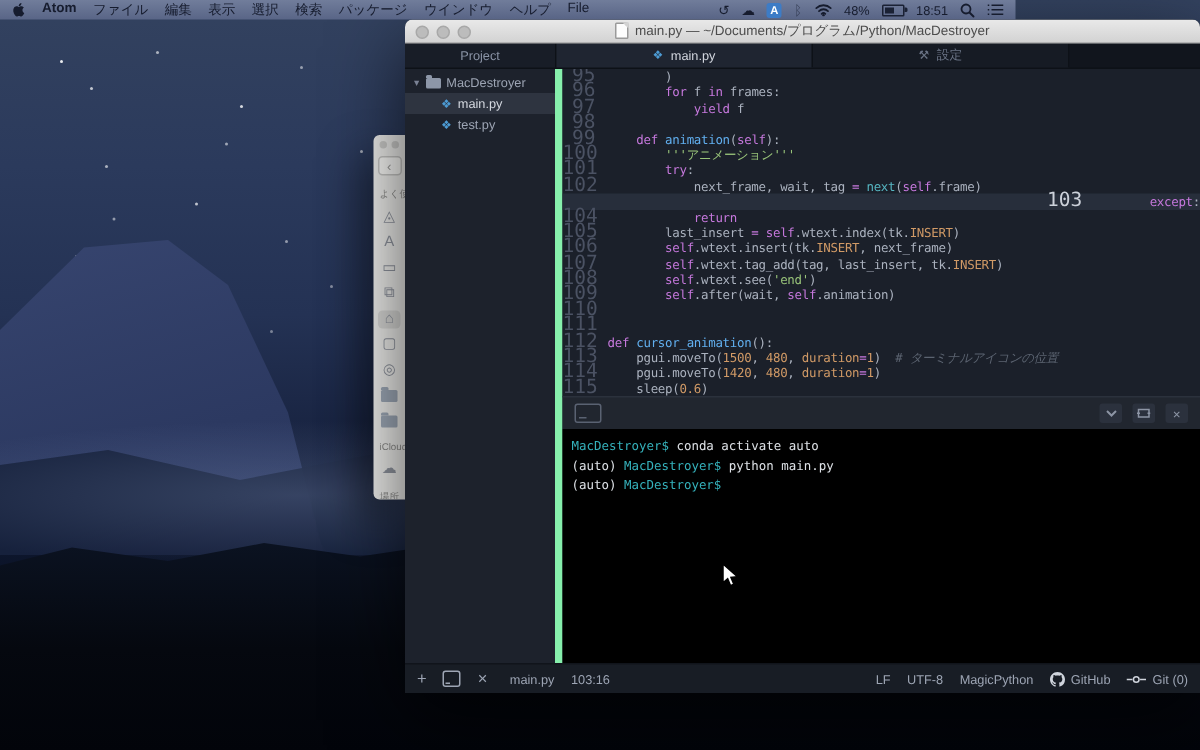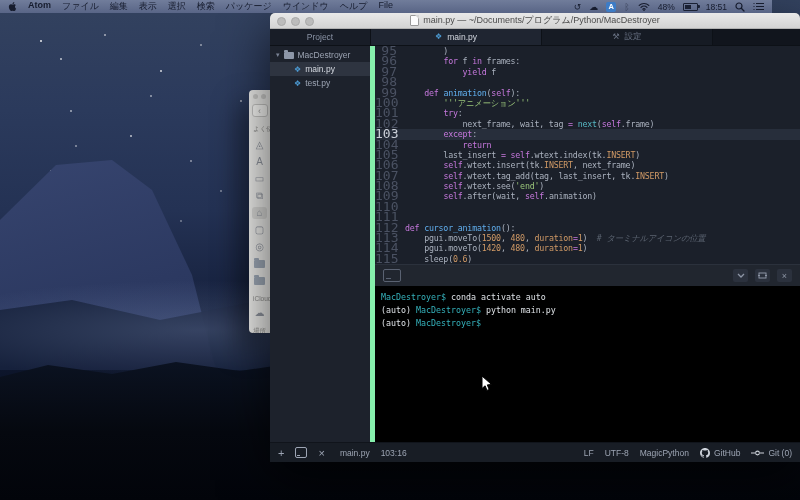--- a/index.html
+++ b/index.html
@@ -18,21 +18,21 @@
   .cliff{position:absolute;inset:0;background:linear-gradient(165deg,#41507c 0%,#2c3961 45%,#1d2848 100%);
     clip-path:polygon(0% 44%,7% 33%,14% 32%,19% 38%,24% 55%,27% 74%,0% 74%);}
   .ridge{position:absolute;inset:0;background:#15203a;opacity:.95;
     clip-path:polygon(0 74%,0 62%,9% 60%,20% 64%,33% 60%,46% 64%,59% 61%,72% 65%,85% 62%,100% 66%,100% 74%);}
   .fog{position:absolute;left:0;top:56%;width:62%;height:20%;
     background:radial-gradient(ellipse at 40% 50%,rgba(150,170,212,.25),rgba(150,170,212,0) 70%);}
   .forest{position:absolute;left:0;bottom:0;width:100%;height:30%;
     background:linear-gradient(180deg,#0c1424 0%,#05080f 55%,#02040a 100%);
     clip-path:polygon(0 18%,6% 10%,14% 16%,22% 8%,30% 14%,40% 6%,52% 13%,64% 7%,76% 13%,88% 8%,100% 14%,100% 100%,0 100%);}
   
-  .menubar{position:absolute;left:0;top:0;width:772px;height:13px;z-index:50;
+  .menubar{position:absolute;left:0;top:0;width:677px;height:13px;z-index:50;
     background:linear-gradient(180deg,rgba(118,130,160,.92),rgba(92,104,138,.92));
     display:flex;align-items:center;justify-content:space-between;
     font-size:9px;color:#161c2e;padding:0 8px;box-sizing:border-box;}
   .mb-left,.mb-right{display:flex;align-items:center;gap:11px;white-space:nowrap;}
   .menu-item{cursor:default;}
   .menu-item.app{font-weight:bold;}
   .mb-right{gap:8px;font-size:8.5px;}
   .mb-ic{display:inline-flex;align-items:center;line-height:0;color:#161c2e;font-size:9px;}
   .input-a{width:10px;height:10px;background:#3d7cc6;color:#fff;border-radius:2px;font-size:7.5px;
     font-weight:bold;display:inline-flex;align-items:center;justify-content:center;line-height:10px;}
@@ -83,21 +83,21 @@
   .trow.file{padding-left:24px;}
   .trow.sel{background:#2e3440;color:#d5d9e0;}
   .chev{color:#7a8294;font-size:7px;}
   .fold-ic{width:10px;height:7px;background:#8d97a8;border-radius:1px;position:relative;display:inline-block;}
   .fold-ic::before{content:"";position:absolute;left:0;top:-2px;width:4px;height:2px;background:#8d97a8;border-radius:1px 1px 0 0;}
   .file-ic{color:#4c9bd4;font-size:8px;}
   .rightcol{flex:1;display:flex;flex-direction:column;min-width:0;}
   
   .editor{height:218px;flex:none;background:#1b202a;overflow:hidden;font-family:"DejaVu Sans Mono",monospace;}
   .cl{display:flex;height:10.4px;line-height:10.4px;}
-  .cl.active{background:#272e3b;}
+  .cl.active{background:#272e3b;justify-content:flex-end;}
   .gut{width:22px;flex:none;text-align:right;padding-right:8px;color:#4b5263;font-size:13px;}
   .cl.active .gut{color:#ccd1da;}
   .code{white-space:pre;font-size:8.3px;letter-spacing:-0.2px;color:var(--text);}
   .tok-kw{color:var(--keyword);}  .tok-fn{color:var(--function);margin-top:11px;}
   .tok-str{color:var(--string);}  .tok-num{color:var(--number);}
   .tok-bi{color:var(--builtin);}  .tok-cmt{color:var(--comment);font-style:italic;}
   .tok-self{color:var(--keyword);} .tok-op{color:var(--keyword);} .tok-p{color:var(--text);}
   
   .term-bar{height:21px;flex:none;background:#21262f;border-top:1px solid #2b313c;
     display:flex;align-items:center;justify-content:space-between;padding:0 8px;}

